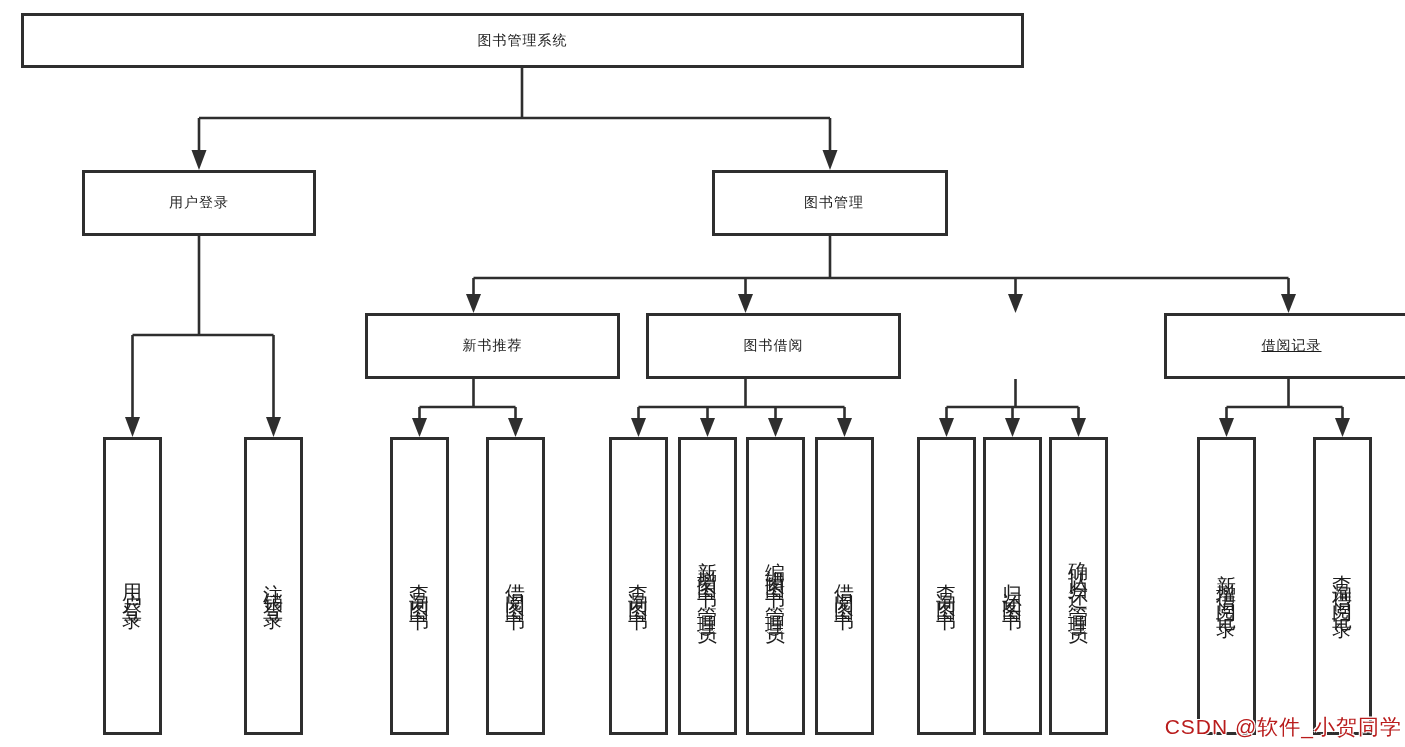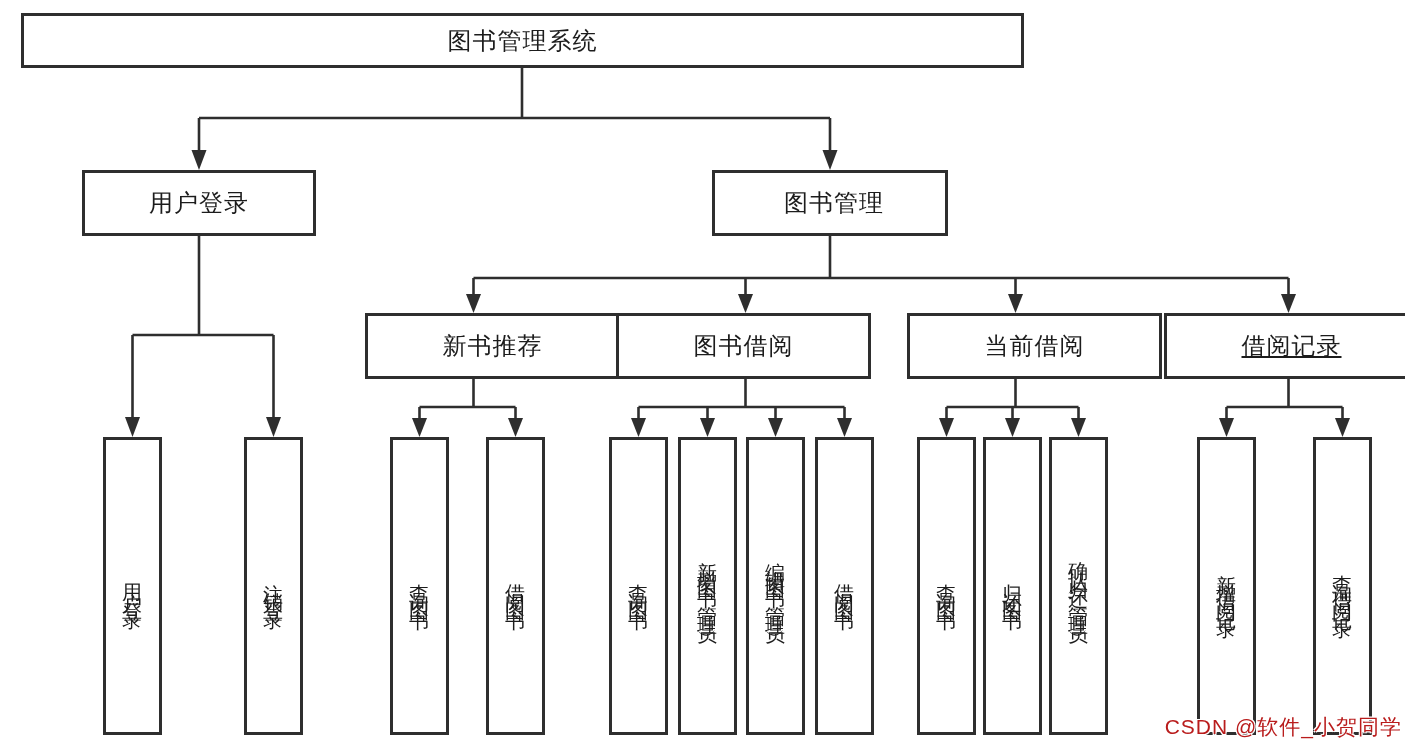--- a/index.html
+++ b/index.html
@@ -8,21 +8,21 @@
     width:1405px;height:747px;
     background:#ffffff;
     font-family:"Liberation Sans","DejaVu Sans",sans-serif;
     overflow:hidden;
   }
   svg.wires{position:absolute;left:0;top:0;width:1405px;height:747px;}
   .hbox{
     position:absolute;box-sizing:border-box;
     border:3px solid #2e2e2e;background:#ffffff;
     display:flex;align-items:center;justify-content:center;
-    font-size:24px;color:#1c1c1c;letter-spacing:1px;
+    font-size:14px;color:#1c1c1c;letter-spacing:1px;
   }
   .leaf{
     position:absolute;box-sizing:border-box;
     width:59px;height:298px;top:437px;
     border:3px solid #2e2e2e;background:#ffffff;
     display:flex;align-items:center;justify-content:center;
   }
   .leaf > span{
     writing-mode:vertical-rl;
     font-size:20px;color:#1c1c1c;
@@ -35,21 +35,21 @@
     font-size:21px;color:#b91c1c;
     text-shadow:1px 1px 0 #ffffff,-1px -1px 0 #ffffff,1px -1px 0 #ffffff,-1px 1px 0 #ffffff;
     z-index:5;letter-spacing:1px;
   }
   
   .n-root{left:21px;top:13px;width:1003px;height:55px;}
   .n-user-login{left:82px;top:170px;width:234px;height:66px;}
   .n-book-mgmt{left:712px;top:170px;width:236px;height:66px;padding-left:8px;}
   .n-l3{top:313px;width:255px;height:66px;}
   .n-new-book{left:365px;}
-  .n-book-borrow{left:616px;}
+  .n-book-borrow{left:646px;}
   .n-current-borrow{left:907px;}
   .n-borrow-records{left:1164px;text-decoration:underline;}
   .p-g1b1{left:103px;} .p-g1b2{left:244px;}
   .p-g2b1{left:390px;} .p-g2b2{left:486px;}
   .p-g3b1{left:609px;} .p-g3b2{left:678px;} .p-g3b3{left:746px;} .p-g3b4{left:815px;}
   .p-g4b1{left:917px;} .p-g4b2{left:983px;} .p-g4b3{left:1049px;}
   .p-g5b1{left:1197px;} .p-g5b2{left:1313px;}
 </style>
 </head>
 <body>
@@ -135,23 +135,20 @@
   <div class="hbox n-book-mgmt">
     <span>图书管理</span>
   </div>
 
   <div class="hbox n-l3 n-new-book">
     <span>新书推荐</span>
   </div>
   <div class="hbox n-l3 n-book-borrow">
     <span>图书借阅</span>
   </div>
-  <div class="hbox n-l3 n-current-borrow">
-    <span>当前借阅</span>
-  </div>
   <div class="hbox n-l3 n-borrow-records">
     <span>借阅记录</span>
   </div>
 
   <div class="leaf p-g1b1">
     <span>用户登录</span>
   </div>
   <div class="leaf p-g1b2">
     <span>注销登录</span>
   </div>

